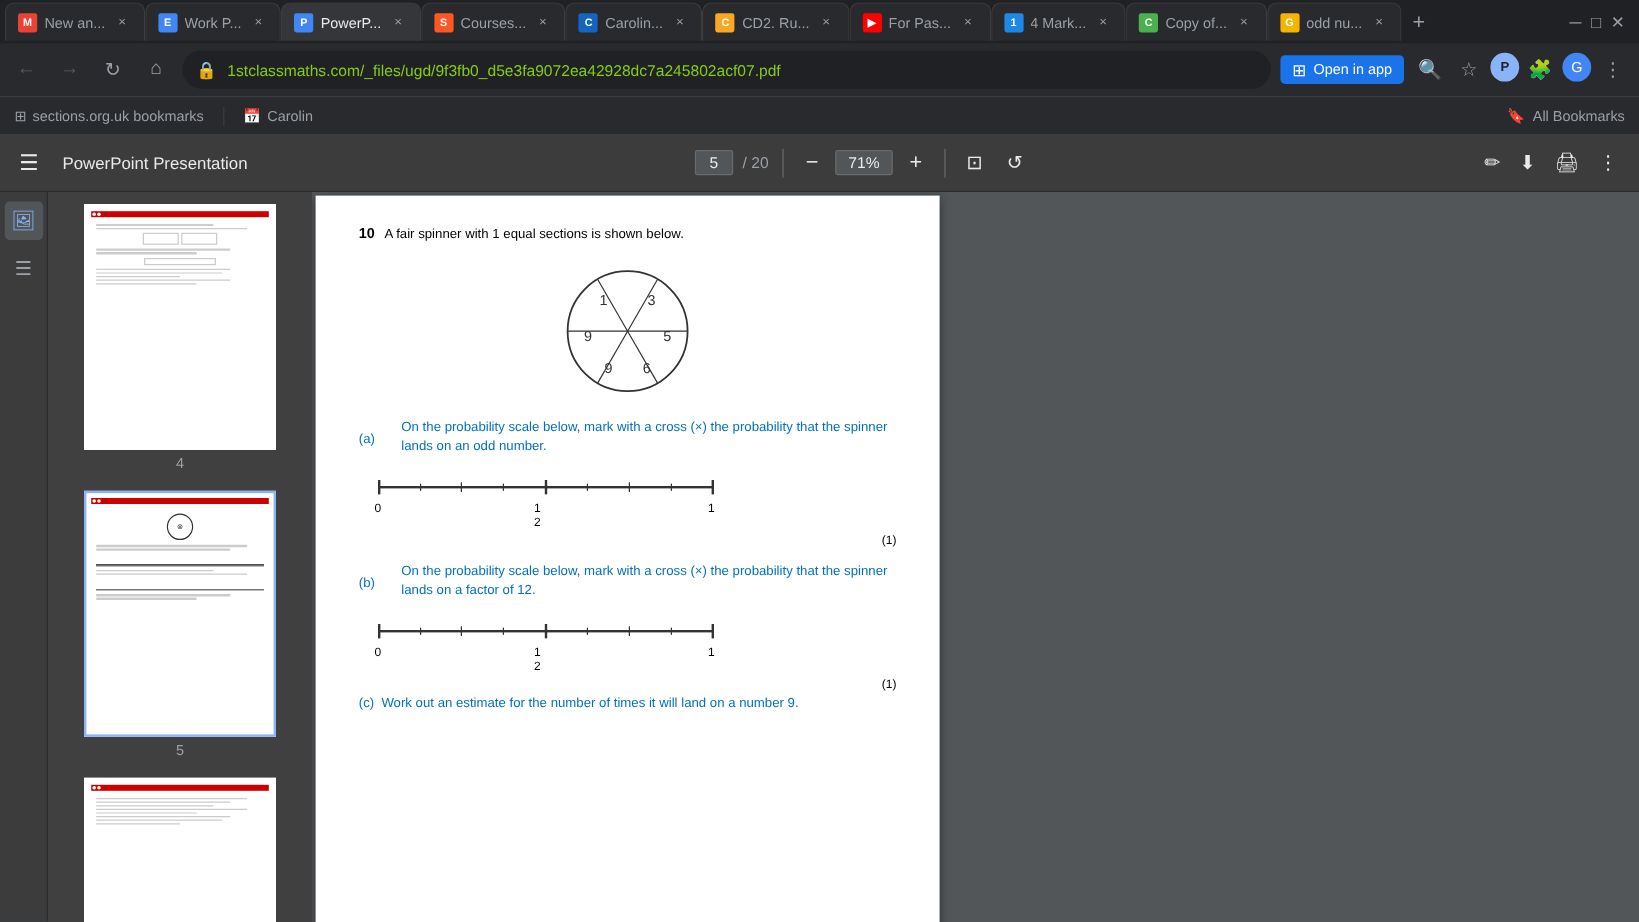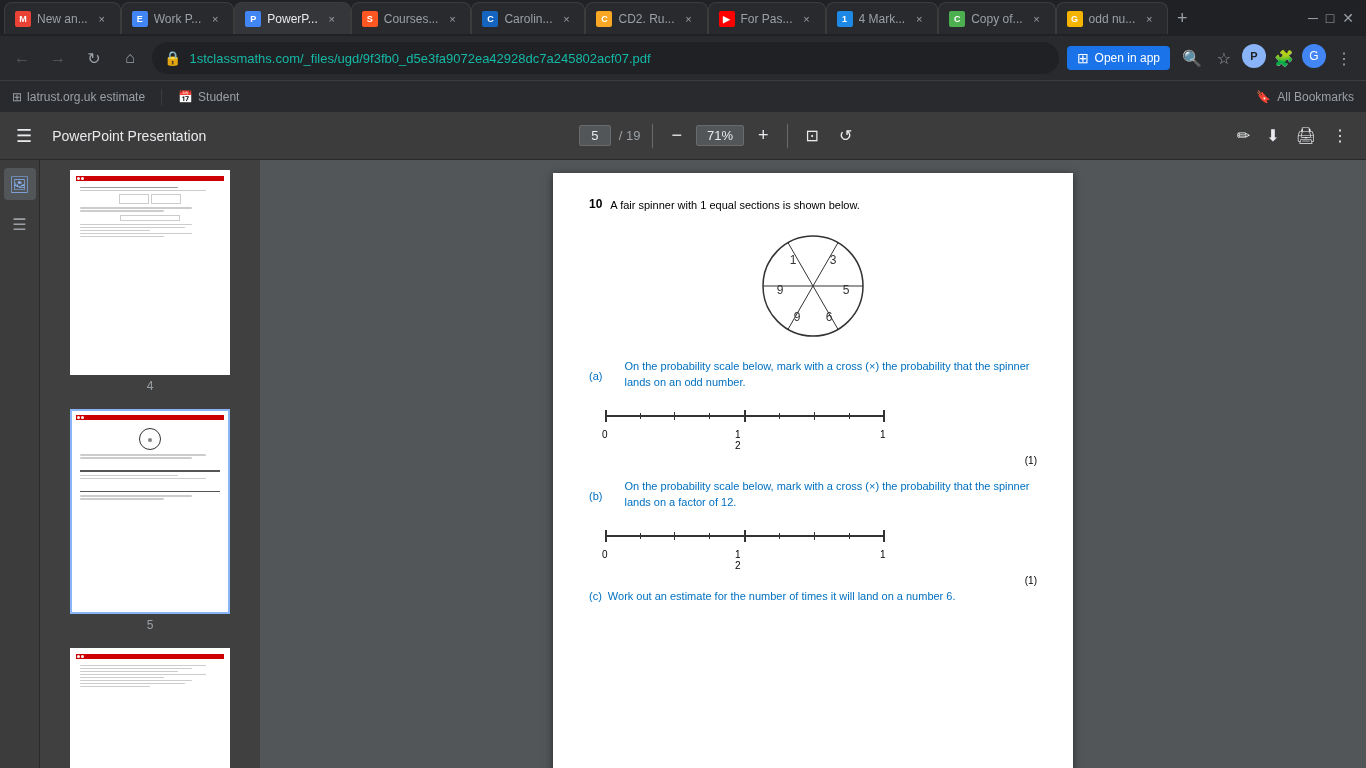--- a/index.html
+++ b/index.html
@@ -101,21 +101,21 @@
       background: #202124;
       border-radius: 16px;
       display: flex;
       align-items: center;
       padding: 0 12px;
       gap: 8px;
       color: #e8eaed;
       font-size: 13px;
     }
     .address-bar .lock-icon { color: #9aa0a6; font-size: 14px; }
-    .address-text { flex: 1; font-size: 13px; color: #14b8a6; }
+    .address-text { flex: 1; font-size: 13px; color: #84cc16; }
     .open-in-app-btn {
       display: flex;
       align-items: center;
       gap: 6px;
       padding: 4px 10px;
       background: #1a73e8;
       color: white;
       border-radius: 4px;
       font-size: 12px;
       cursor: pointer;
@@ -341,22 +341,22 @@
     }
     .thumb6 {
       height: 180px;
     }
 
     
     .pdf-main {
       flex: 1;
       overflow-y: auto;
       display: flex;
-      justify-content: center;
-      padding: 13px;
+      justify-content: flex-start;
+      padding: 3px;
       background: #525659;
     }
     .pdf-page {
       background: white;
       width: 520px;
       min-height: 700px;
       box-shadow: 0 2px 8px rgba(0,0,0,0.5);
       padding: 24px 36px;
       position: relative;
       font-size: 11px;
@@ -546,41 +546,41 @@
     <div class="profile-icon">P</div>
     <div class="toolbar-icon">🧩</div>
     <div class="toolbar-icon" style="background:#4285F4; color:white; border-radius:50%; width:24px; height:24px; font-size:12px;">G</div>
     <div class="toolbar-icon">⋮</div>
   </div>
 </div>
 
 <div class="bookmarks-bar">
   <div class="bookmark-item">
     <span>⊞</span>
-    <span>latrust.org.uk estimate</span>
+    <span>sections.org.uk bookmarks</span>
   </div>
   <div class="bookmark-separator"></div>
   <div class="bookmark-item">
     <span>📅</span>
-    <span>Student</span>
+    <span>Carolin</span>
   </div>
   <div class="bookmarks-right">
     <span>🔖</span>
     <span>All Bookmarks</span>
   </div>
 </div>
 
 <div class="pdf-viewer">
 
   <div class="pdf-toolbar">
     <div class="pdf-menu-btn">☰</div>
     <span class="pdf-title">PowerPoint Presentation</span>
     <div class="pdf-toolbar-center">
       <input class="pdf-page-input" value="5" style="">
-      <span class="pdf-page-sep">/ 19</span>
+      <span class="pdf-page-sep">/ 20</span>
       <div class="pdf-toolbar-sep"></div>
       <div class="pdf-zoom-btn">−</div>
       <input class="pdf-zoom-value" value="71%" style="">
       <div class="pdf-zoom-btn">+</div>
       <div class="pdf-toolbar-sep"></div>
       <div class="pdf-tool-btn">⊡</div>
       <div class="pdf-tool-btn">↺</div>
     </div>
     <div class="pdf-toolbar-right">
       <div class="pdf-tool-btn">✏</div>
@@ -778,20 +778,20 @@
               <span style="position:absolute; top:26px; left:275px; font-size:10px;">1</span>
             </div>
           </div>
           <div class="marks">(1)</div>
         </div>
 
 
         <div style="margin-top:4px;">
           <div style="display:flex; gap:6px;">
             <span class="part-c-text">(c)</span>
-            <span class="part-c-text">Work out an estimate for the number of times it will land on a number 6.</span>
+            <span class="part-c-text">Work out an estimate for the number of times it will land on a number 9.</span>
           </div>
         </div>
 
       </div>
     </div>
   </div>
 </div>
 
 </body></html>

